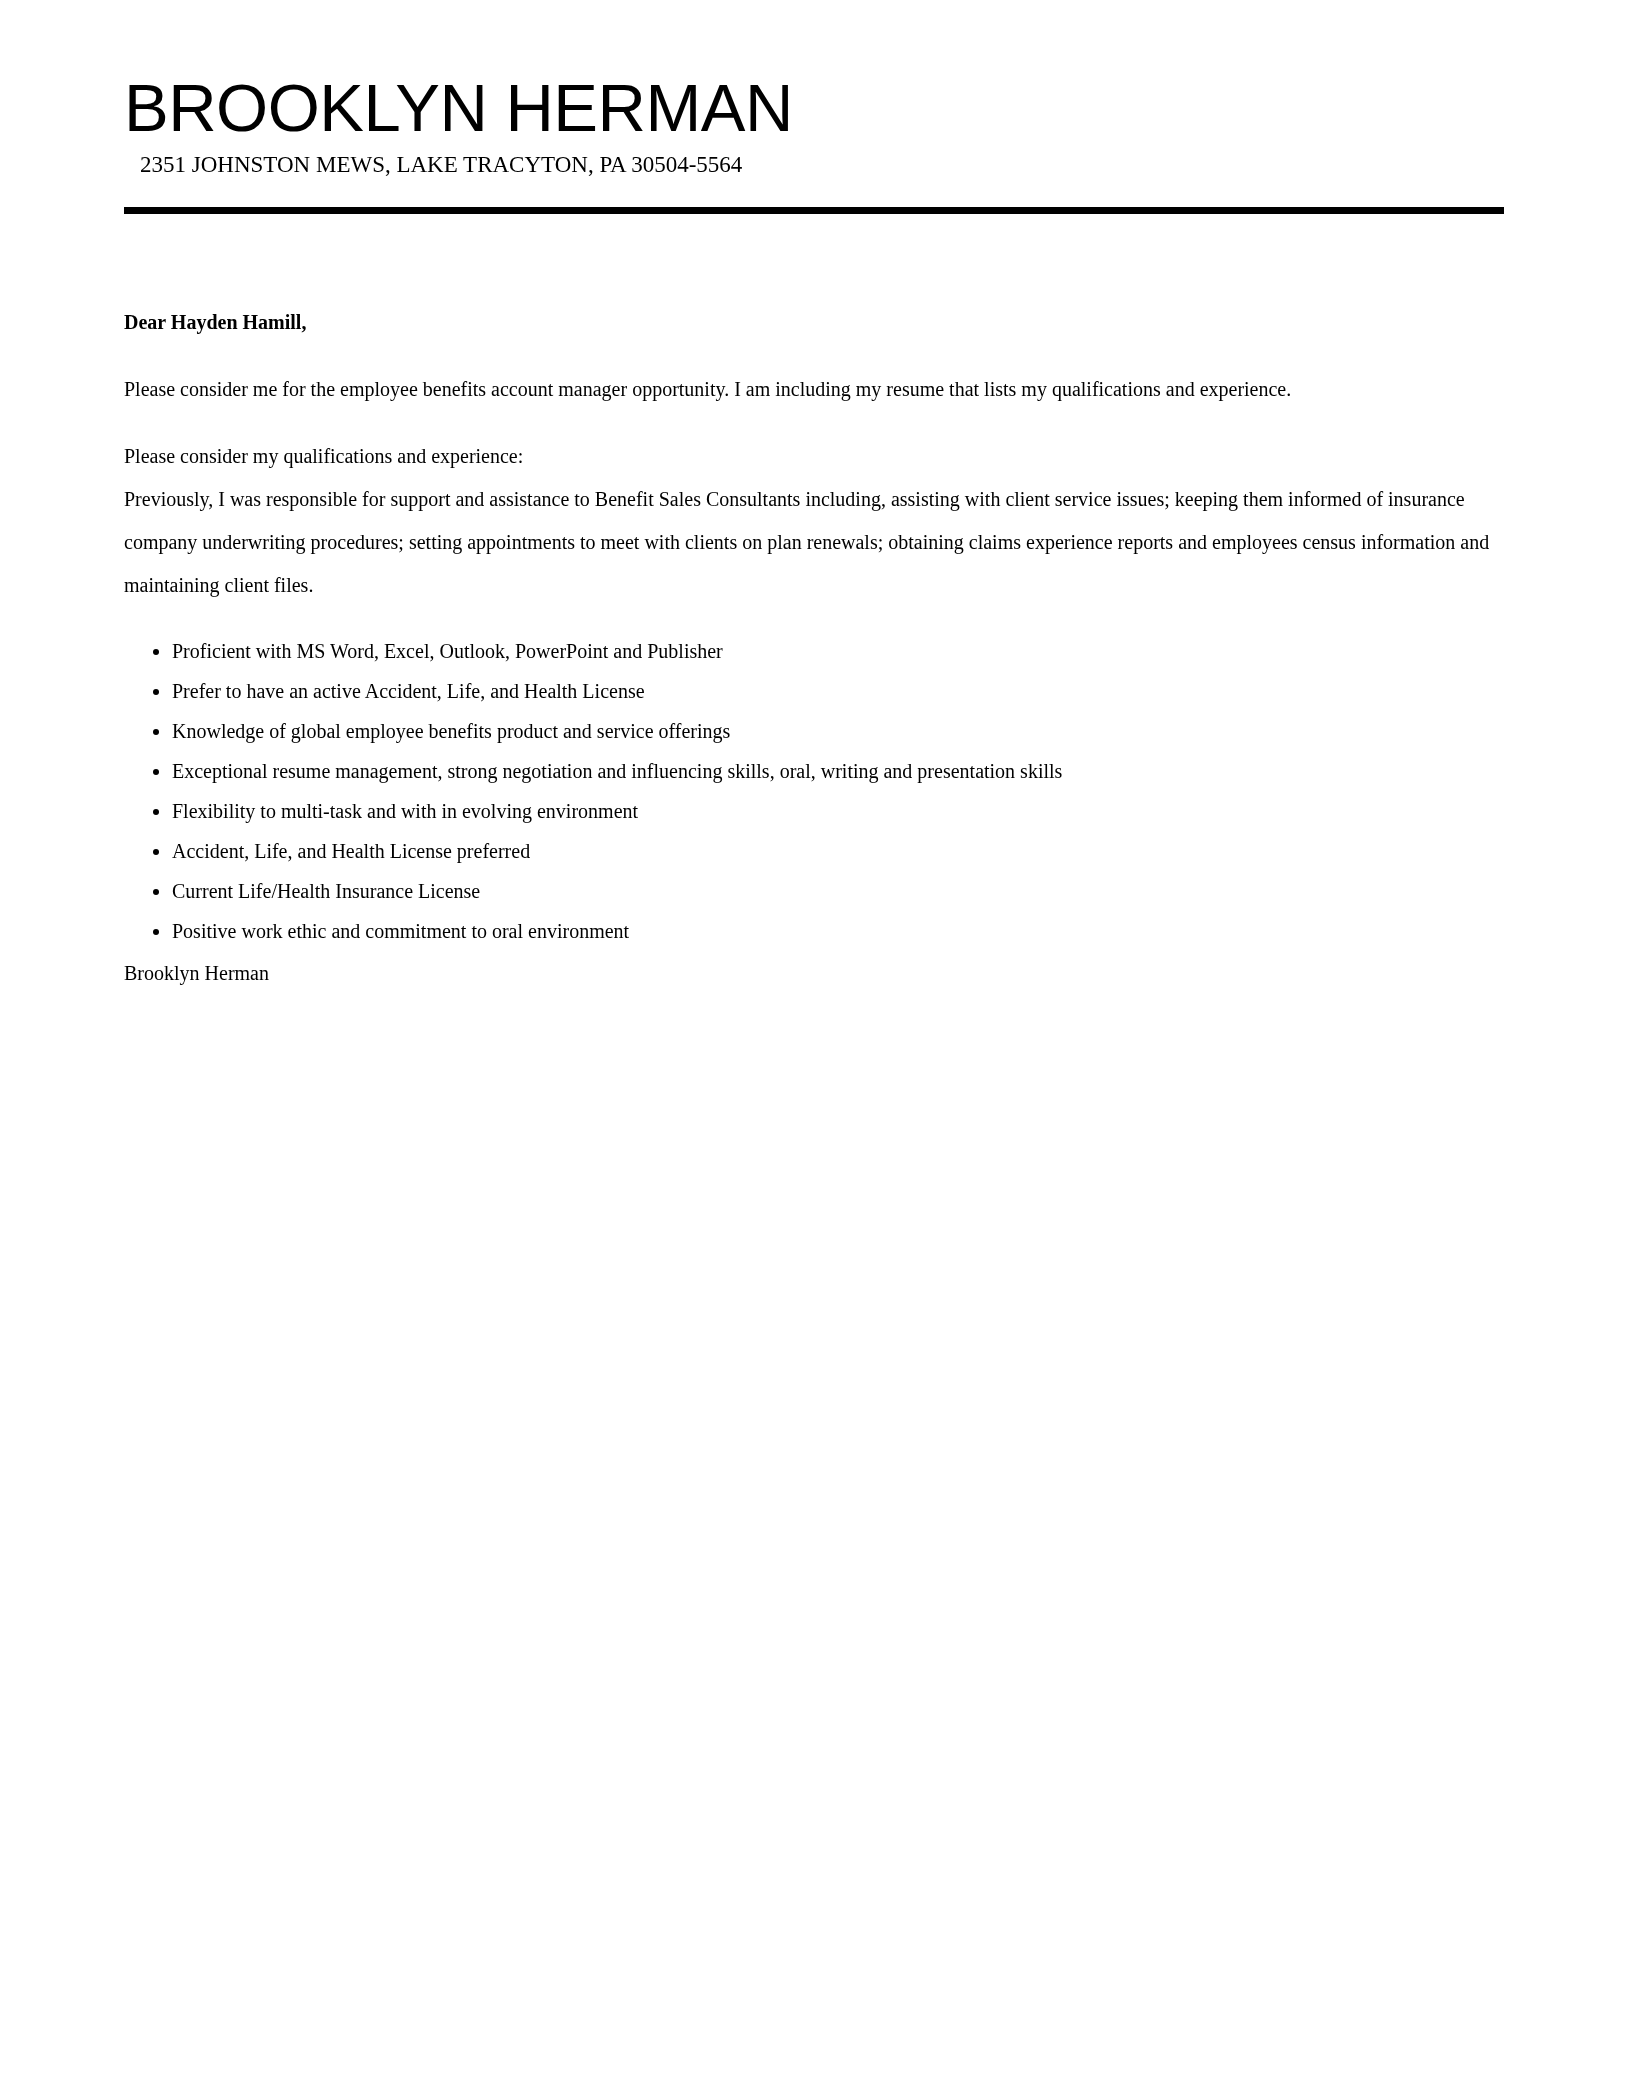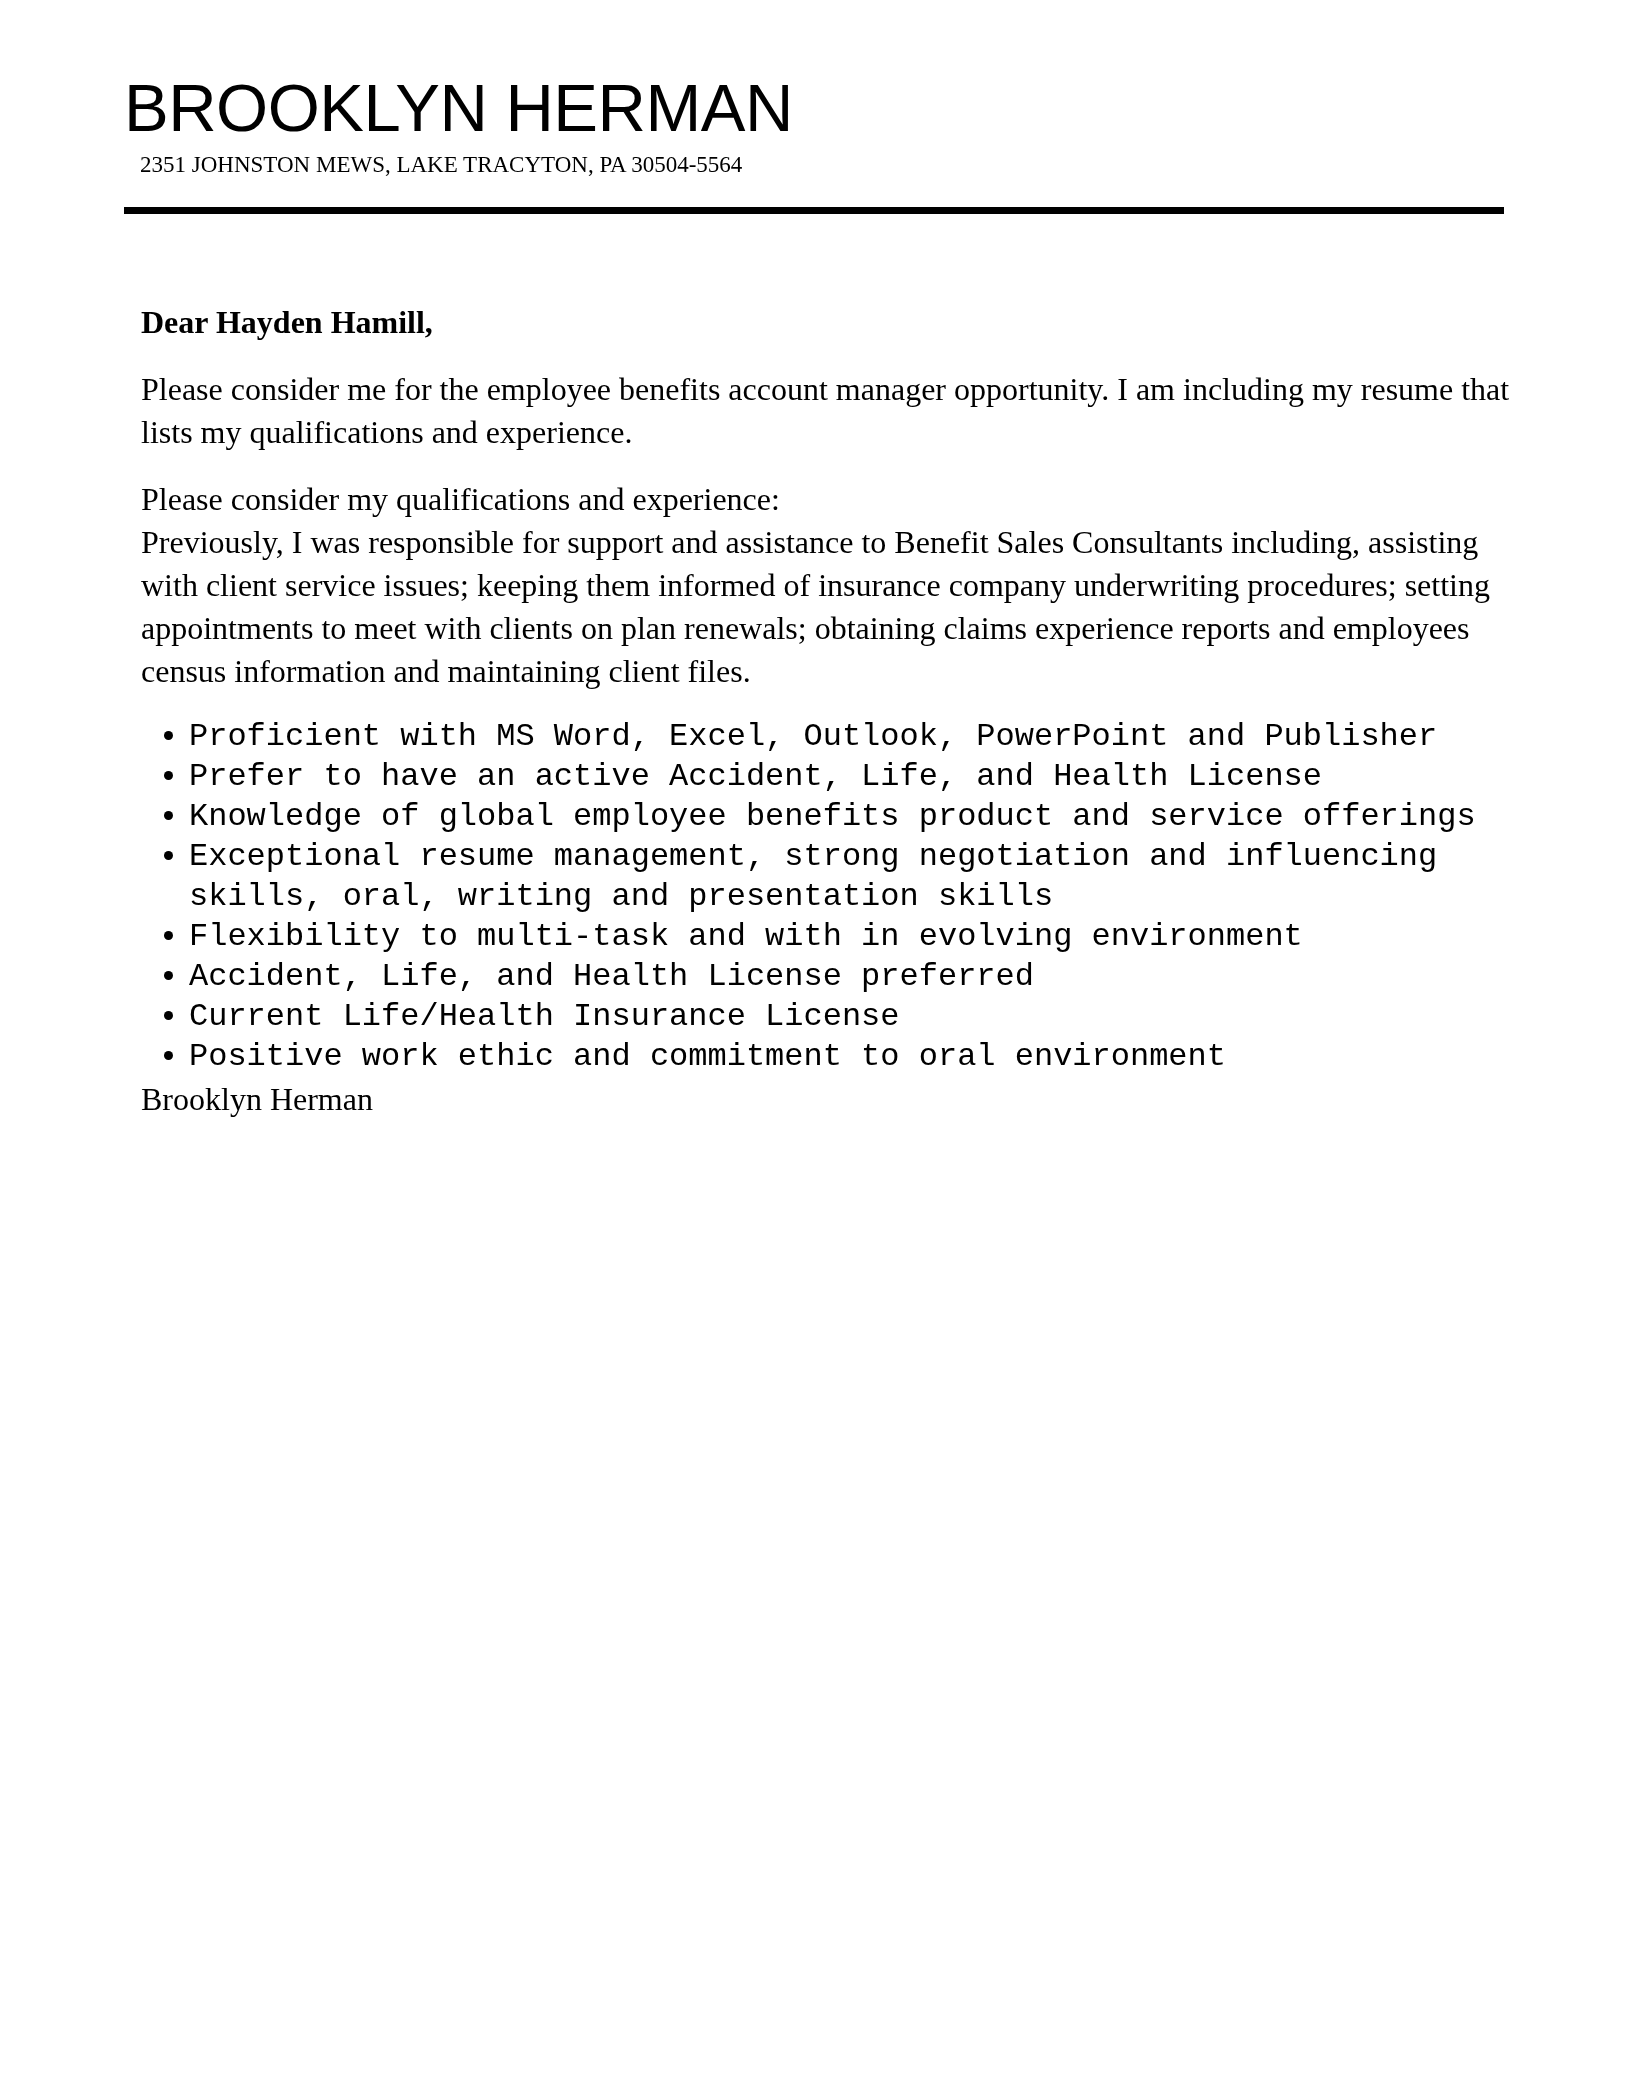--- a/index.html
+++ b/index.html
@@ -50,40 +50,38 @@
       height: 7px;
       background: #000000;
       border: none;
       margin: 0;
     }
     .body-text {
       position: absolute;
       left: 0;
       top: 301px;
       width: 1380px;
-      font-size: 32px;
+      font-size: 20px;
       line-height: 43px;
-      margin-left: 17px;
     }
     .salutation {
       margin: 0 0 24px 0;
       font-weight: bold;
     }
     .para {
       margin: 0 0 24px 0;
     }
     .qual-list {
       margin: 22px 0 0 0;
       padding: 0 0 0 48px;
       list-style: disc;
       line-height: 40px;
     }
     .qual-list li {
       padding-left: 0;
-      font-family: Liberation Mono, monospace;
     }
     .closing {
       margin: 44px 0 22px 0;
       font-weight: bold;
       line-height: 44px;
     }
     .signoff {
       margin: 0;
       line-height: 44px;
     }

